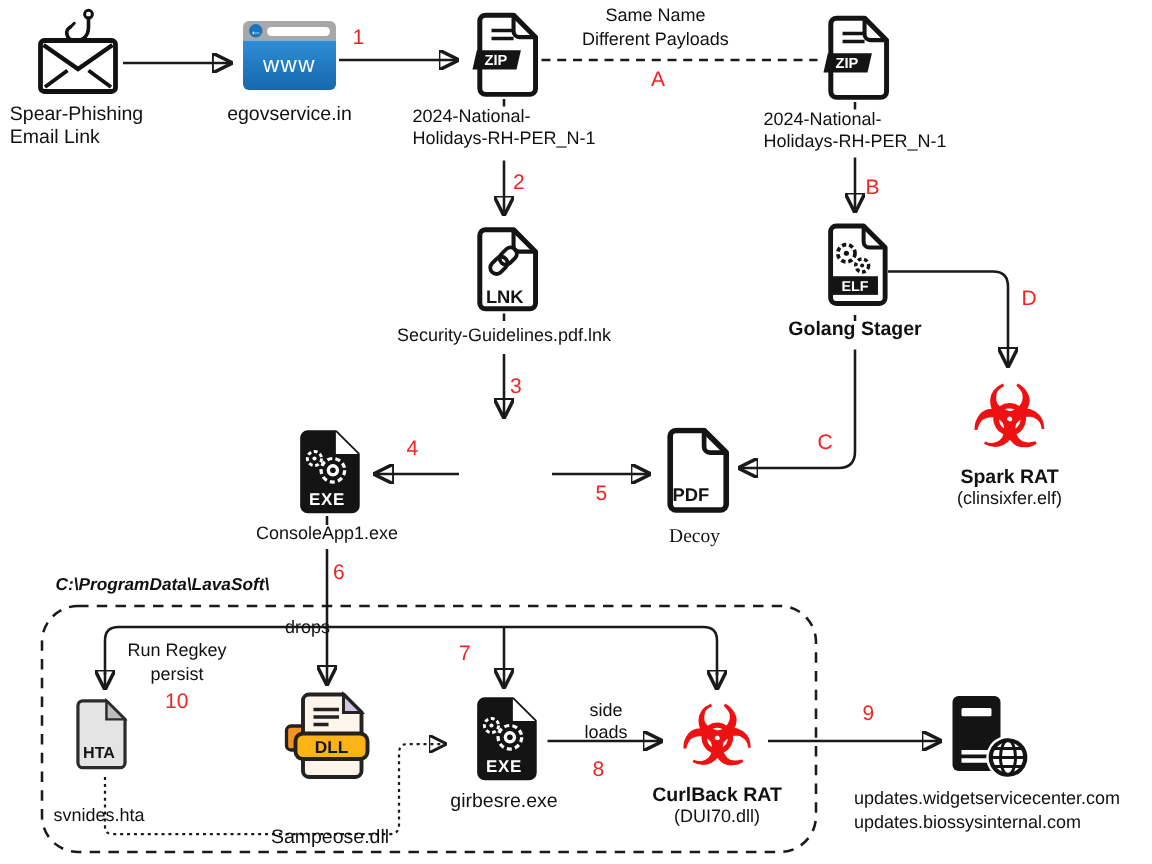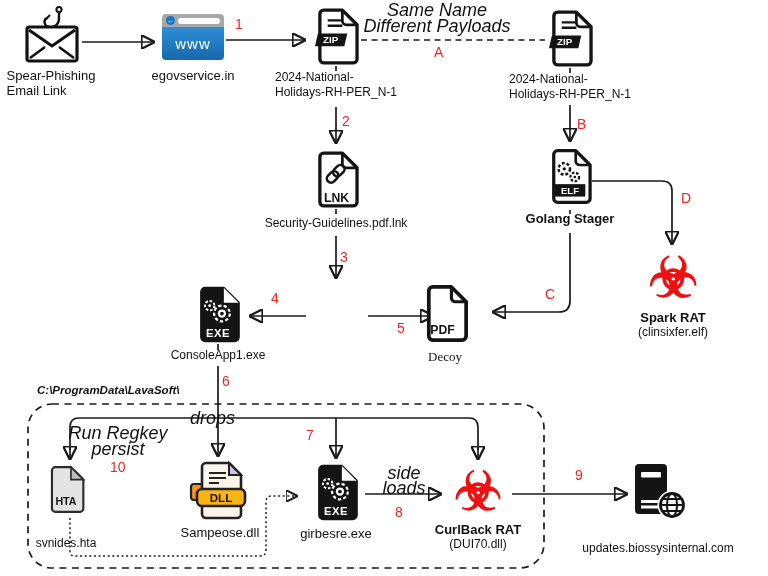--- a/index.html
+++ b/index.html
@@ -9,21 +9,21 @@
   svg.connectors path, svg.connectors rect{fill:none;stroke:#1a1a1a;stroke-width:1.7px;}
   svg.connectors .ar{marker-end:url(#ah);}
   svg.connectors .dsh{stroke-dasharray:6 4.5;}
   svg.connectors .dot{stroke-dasharray:2 2.6;stroke-width:1.5px;}
   svg.connectors .box{stroke-dasharray:7 5.5;}
   .node{position:absolute;display:flex;flex-direction:column;align-items:center;}
   .lbl{font-size:12px;line-height:15px;text-align:left;white-space:nowrap;margin-top:5px;}
   .lbl.big{font-size:13px;}
   .lbl.bold{font-weight:bold;font-size:13px;}
   .marker{position:absolute;font-size:14px;line-height:15px;color:#f42222;}
-  .ann{position:absolute;font-size:18px;line-height:16px;text-align:center;white-space:nowrap;font-style:italic;}
+  .ann{position:absolute;font-size:12px;line-height:16px;text-align:center;white-space:nowrap;}
   .pathlbl{font-weight:bold;font-style:italic;font-size:11.5px;}
   .icon-svg text{font-family:"Liberation Sans",sans-serif;}
   .browser{width:62px;height:46px;border-radius:4px;overflow:hidden;}
   .b-top{height:13px;background:#a8a8a8;display:flex;align-items:center;gap:3px;padding:0 4px;}
   .b-back{width:9px;height:9px;border-radius:50%;background:#1b75bb;color:#fff;font-size:8px;
           line-height:9px;text-align:center;flex:0 0 auto;}
   .b-addr{flex:1;height:6px;background:#fff;border-radius:3px;}
   .b-body{height:33px;background:linear-gradient(#2e8ed6,#1668ad);color:#fff;font-size:15px;
           letter-spacing:1px;display:flex;align-items:center;justify-content:center;}
   .bio{font-size:56px;line-height:60px;font-weight:bold;color:#ee1111;}
@@ -149,21 +149,21 @@
       <circle cx="14.5" cy="20" r="1.4" fill="#fff"></circle>
       <circle cx="27" cy="28" r="8" fill="none" stroke="#fff" stroke-width="2.2" stroke-dasharray="3.4 2.2"></circle>
       <circle cx="27" cy="28" r="4.2" fill="#fff"></circle>
       <circle cx="27" cy="28" r="1.9" fill="#141414"></circle>
       <text x="23" y="51.5" font-size="11.5" font-weight="bold" fill="#fff" text-anchor="middle" letter-spacing="0.5">EXE</text>
     </svg>
     <div class="lbl">ConsoleApp1.exe</div>
   </div>
 
 
-  <div class="node" style="left:395px;top:285px;width:100px;">
+  <div class="node" style="left:413px;top:285px;width:100px;">
     <svg class="icon-svg" width="47" height="57" viewBox="0 0 46 58">
       <path d="M10 2 H29 L44 17 V52 a4 4 0 0 1 -4 4 H10 a4 4 0 0 1 -4 -4 V6 a4 4 0 0 1 4 -4 Z" fill="#fff" stroke="#141414" stroke-width="3.8" stroke-linejoin="round"></path>
       <path d="M29 2 V13 a4 4 0 0 0 4 4 H44" fill="none" stroke="#141414" stroke-width="3.2"></path>
       <text x="20" y="50" font-size="12.5" font-weight="bold" fill="#141414" text-anchor="middle">PDF</text>
     </svg>
     <div class="lbl big" style="margin-top:7px;font-family:Liberation Serif, serif;">Decoy</div>
   </div>
 
   <div class="node" style="left:603px;top:248px;width:140px;">
     <div class="bio">☣</div>
@@ -173,21 +173,21 @@
 
   <div class="node" style="left:16px;top:464px;width:100px;">
     <svg class="icon-svg" width="38" height="51" viewBox="0 0 46 58">
       <path d="M10 2 H29 L44 17 V52 a4 4 0 0 1 -4 4 H10 a4 4 0 0 1 -4 -4 V6 a4 4 0 0 1 4 -4 Z" fill="#e4e4e4" stroke="#2b2b2b" stroke-width="2.6" stroke-linejoin="round"></path>
       <path d="M29 2 L44 17 H29 Z" fill="#bdbdbd" stroke="#2b2b2b" stroke-width="2"></path>
       <text x="23" y="48" font-size="13" font-weight="bold" fill="#141414" text-anchor="middle">HTA</text>
     </svg>
     <div class="lbl" style="margin-top:21px;">svnides.hta</div>
   </div>
 
-  <div class="node" style="left:150px;top:461px;width:140px;">
+  <div class="node" style="left:150px;top:461px;width:140px;gap:25px;">
     <svg class="icon-svg" width="62" height="60" viewBox="0 0 62 60">
       <rect x="2" y="23" width="16" height="16" rx="3" fill="#f6921e" stroke="#222" stroke-width="2.2"></rect>
       <path d="M17 2 H40 L52 14 V53 a4 4 0 0 1 -4 4 H17 a4 4 0 0 1 -4 -4 V6 a4 4 0 0 1 4 -4 Z" fill="#fdf4ec" stroke="#222" stroke-width="2.6" stroke-linejoin="round"></path>
       <path d="M40 2 L52 14 H40 Z" fill="#cfc3e6" stroke="#222" stroke-width="2"></path>
       <path d="M20 12 H37 M20 17 H37 M20 22 H30" stroke="#222" stroke-width="2.2"></path>
       <rect x="8" y="28" width="48" height="17" rx="5" fill="#fcb316" stroke="#222" stroke-width="2.6"></rect>
       <text x="32" y="41" font-size="11.5" font-weight="bold" fill="#141414" text-anchor="middle">DLL</text>
     </svg>
     <div class="lbl big" style="margin-top:4px;">Sampeose.dll</div>
   </div>
@@ -217,21 +217,21 @@
       <rect x="8" y="1" width="32" height="50" rx="4" fill="#141414"></rect>
       <rect x="14" y="9" width="20" height="5.5" rx="1" fill="#fff"></rect>
       <rect x="14" y="37" width="20" height="3" fill="#fff"></rect>
       <rect x="14" y="42.5" width="20" height="3" fill="#fff"></rect>
       <circle cx="45" cy="42" r="14.5" fill="#fff"></circle>
       <circle cx="45" cy="42" r="11.5" fill="#fff" stroke="#141414" stroke-width="2.8"></circle>
       <ellipse cx="45" cy="42" rx="5" ry="11.5" fill="none" stroke="#141414" stroke-width="2"></ellipse>
       <path d="M33.5 42 h23 M35.5 36 h19 M35.5 48 h19" stroke="#141414" stroke-width="2"></path>
     </svg>
     <div class="lbl" style="margin-top:3px;line-height:16px;">
-      <br>
+      <span>updates.widgetservicecenter.com</span><br>
       <span>updates.biossysinternal.com</span>
     </div>
   </div>
 
   <div class="ann" style="left:362px;top:2px;width:150px;">
     <span>Same Name</span><br>
     <span>Different Payloads</span>
   </div>
   <div class="ann pathlbl" style="left:37px;top:382px;">C:\ProgramData\LavaSoft\</div>
   <div class="ann" style="left:190px;top:410px;">drops</div>

